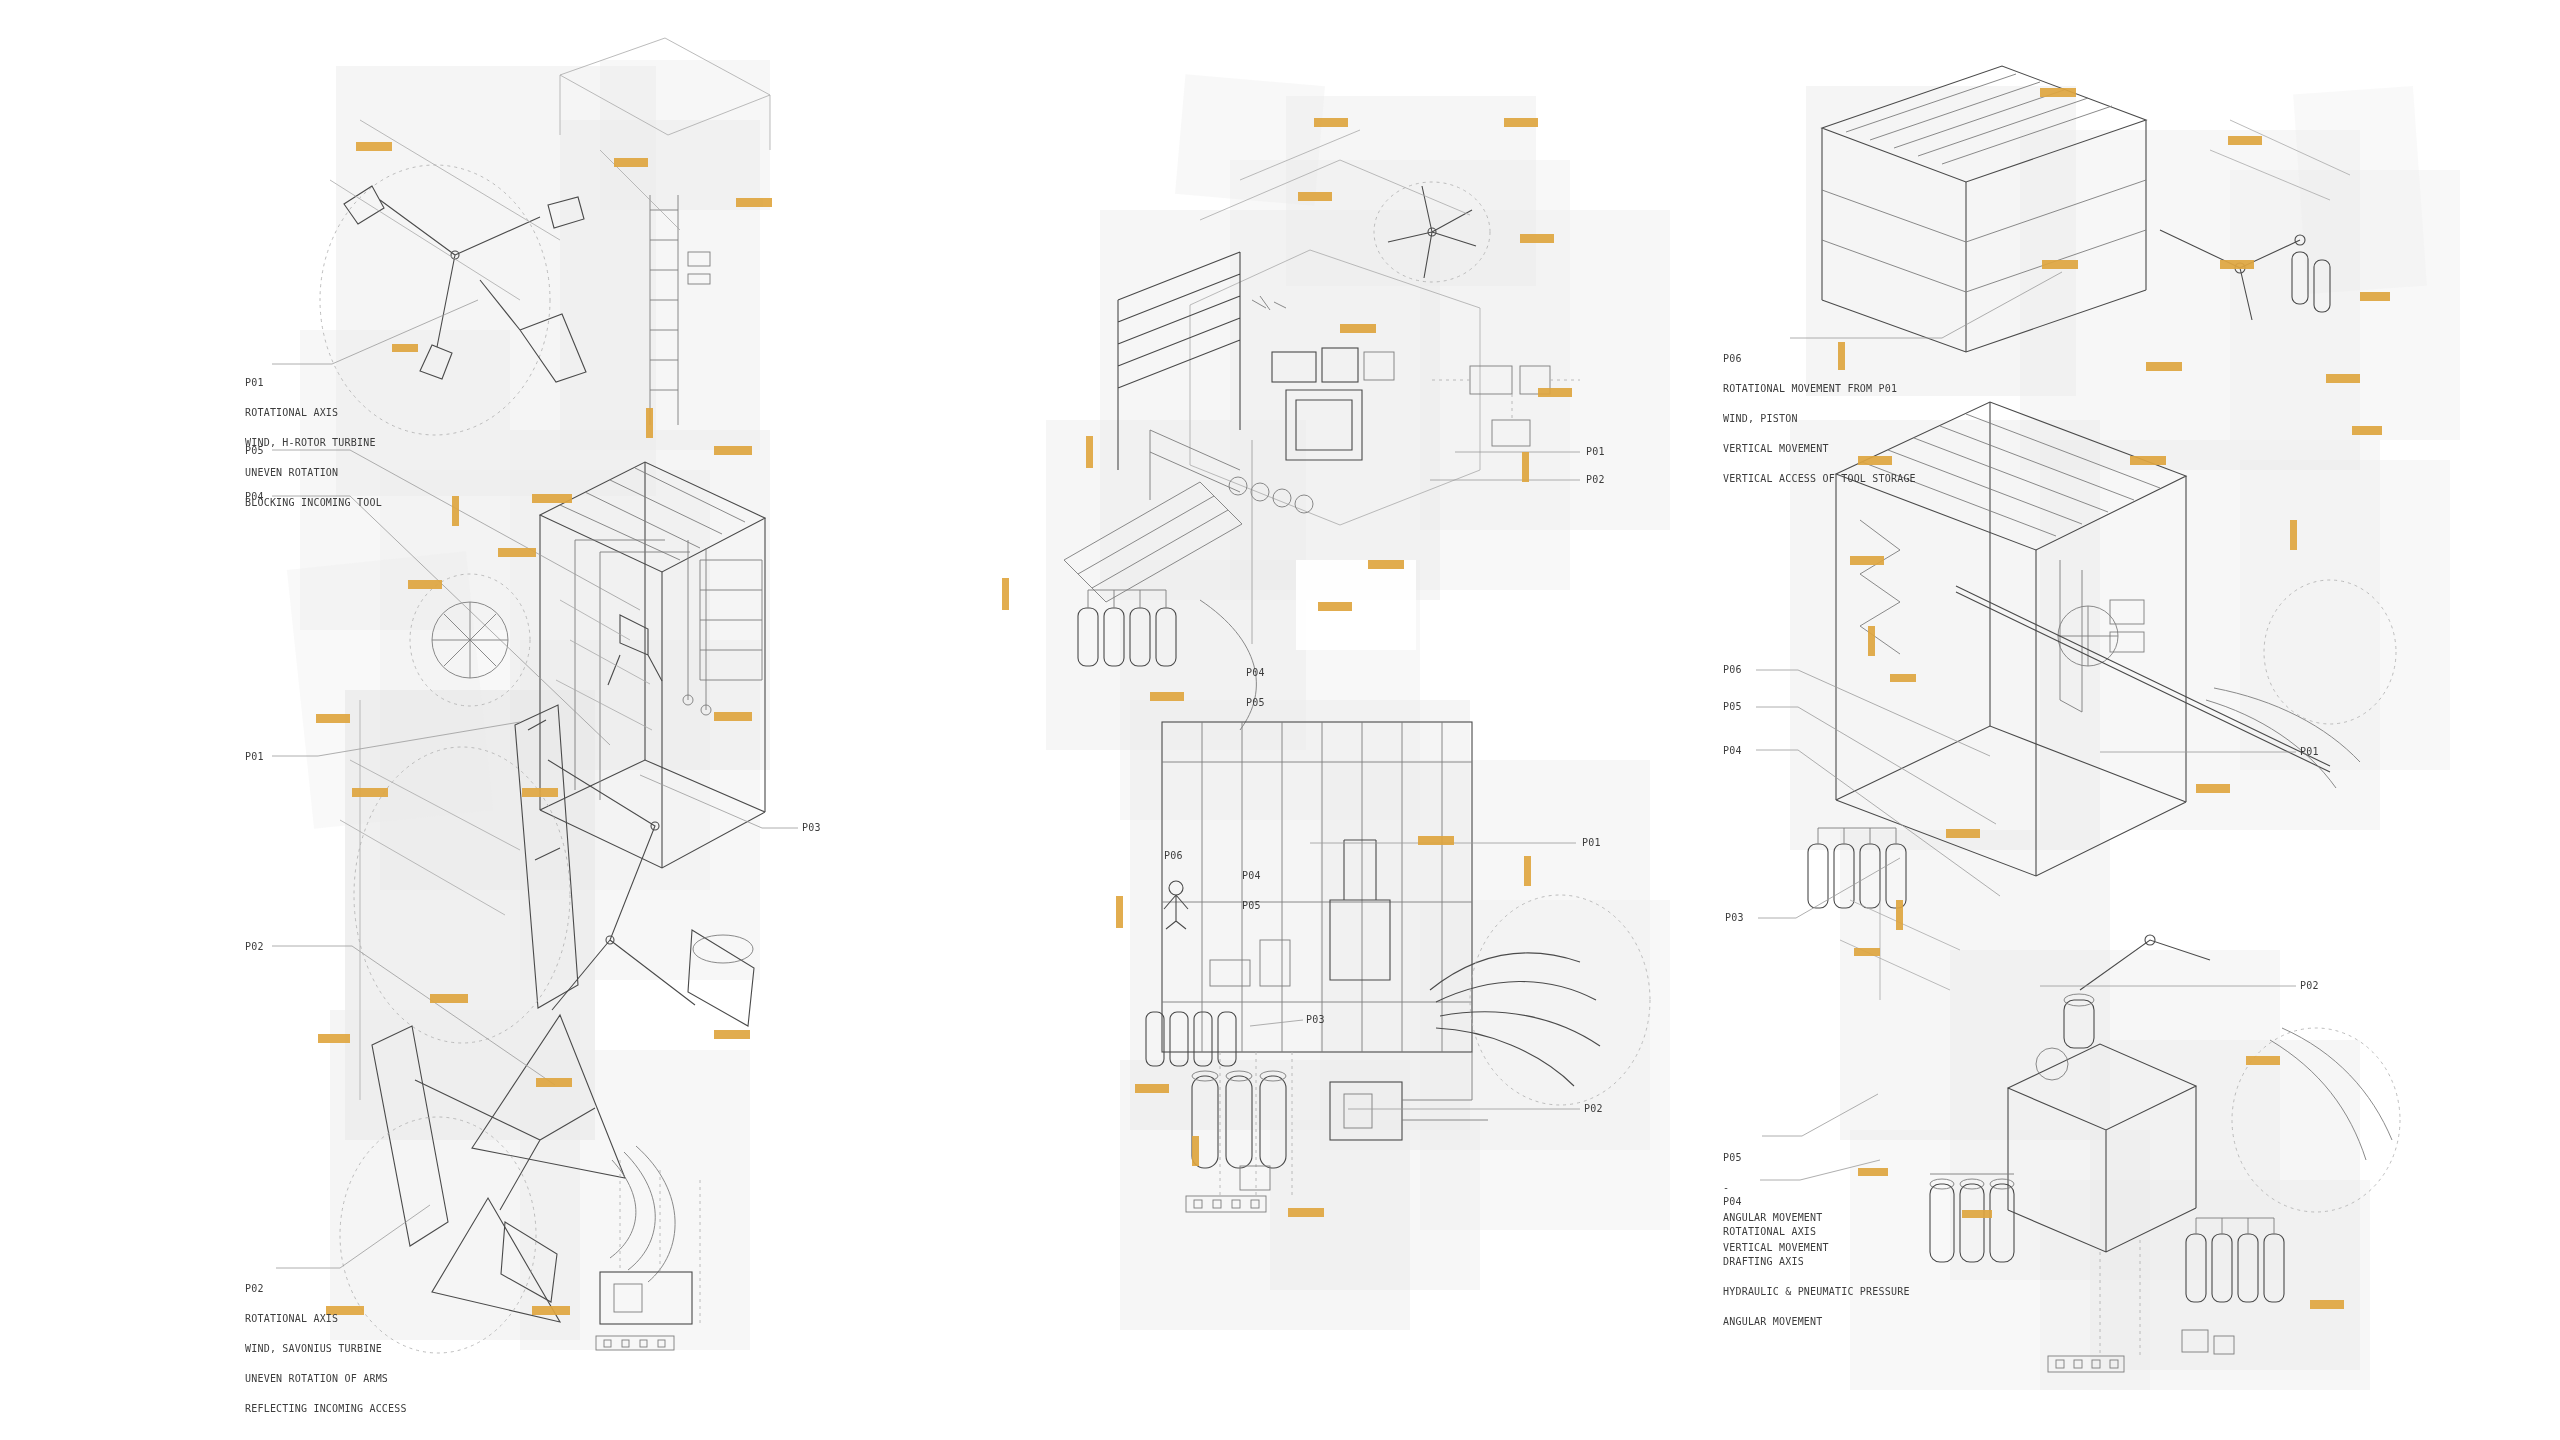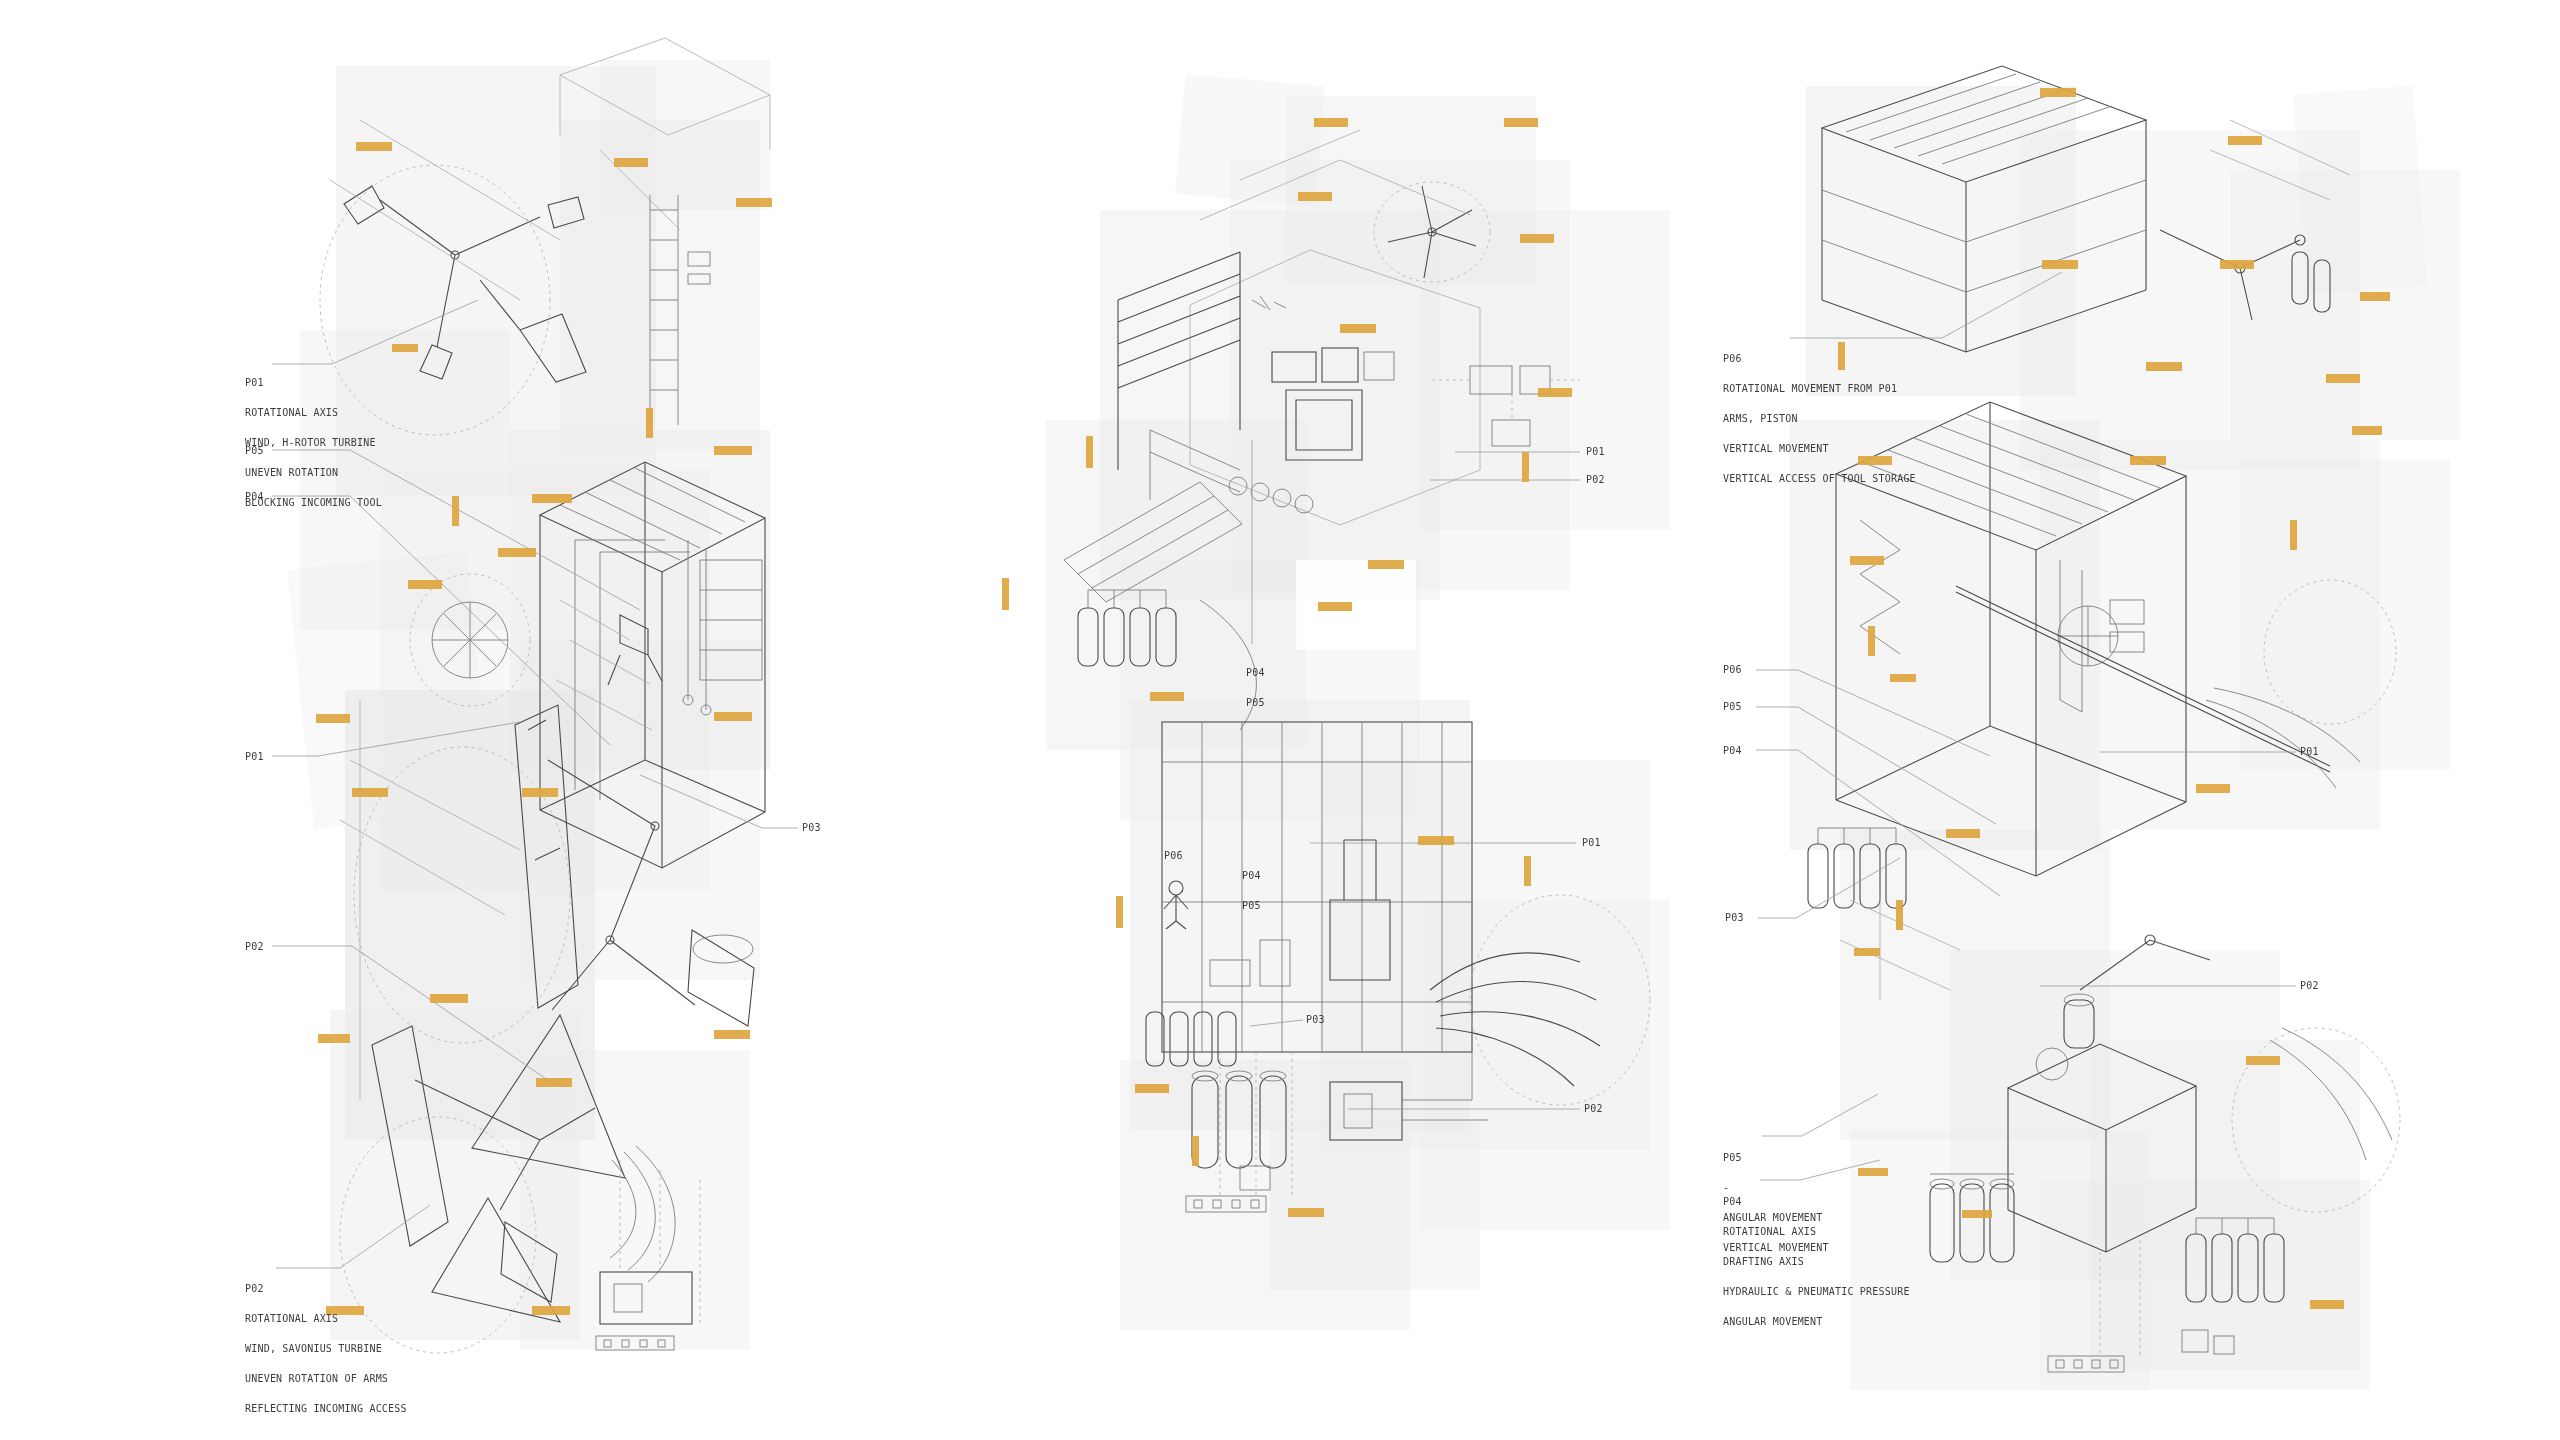--- a/index.html
+++ b/index.html
@@ -388,21 +388,21 @@
     <div>P04</div>
     <div>P05</div>
   </div>
   <div class="note" style="left:1582px;top:838px">P01</div>
   <div class="note" style="left:1306px;top:1015px">P03</div>
   <div class="note" style="left:1584px;top:1104px">P02</div>
 
   <div class="note" style="left:1723px;top:334px">
     <div class="lbl">P06</div>
     <div>ROTATIONAL MOVEMENT FROM P01</div>
-    <div>ARMS, PISTON</div>
+    <div>WIND, PISTON</div>
     <div>VERTICAL MOVEMENT</div>
     <div>VERTICAL ACCESS OF TOOL STORAGE</div>
   </div>
   <div class="note" style="left:1723px;top:665px">P06</div>
   <div class="note" style="left:1723px;top:702px">P05</div>
   <div class="note" style="left:1723px;top:746px">P04</div>
   <div class="note" style="left:1725px;top:913px">P03</div>
   <div class="note" style="left:2300px;top:747px">P01</div>
   <div class="note" style="left:2300px;top:981px">P02</div>
   <div class="note" style="left:1723px;top:1133px">

